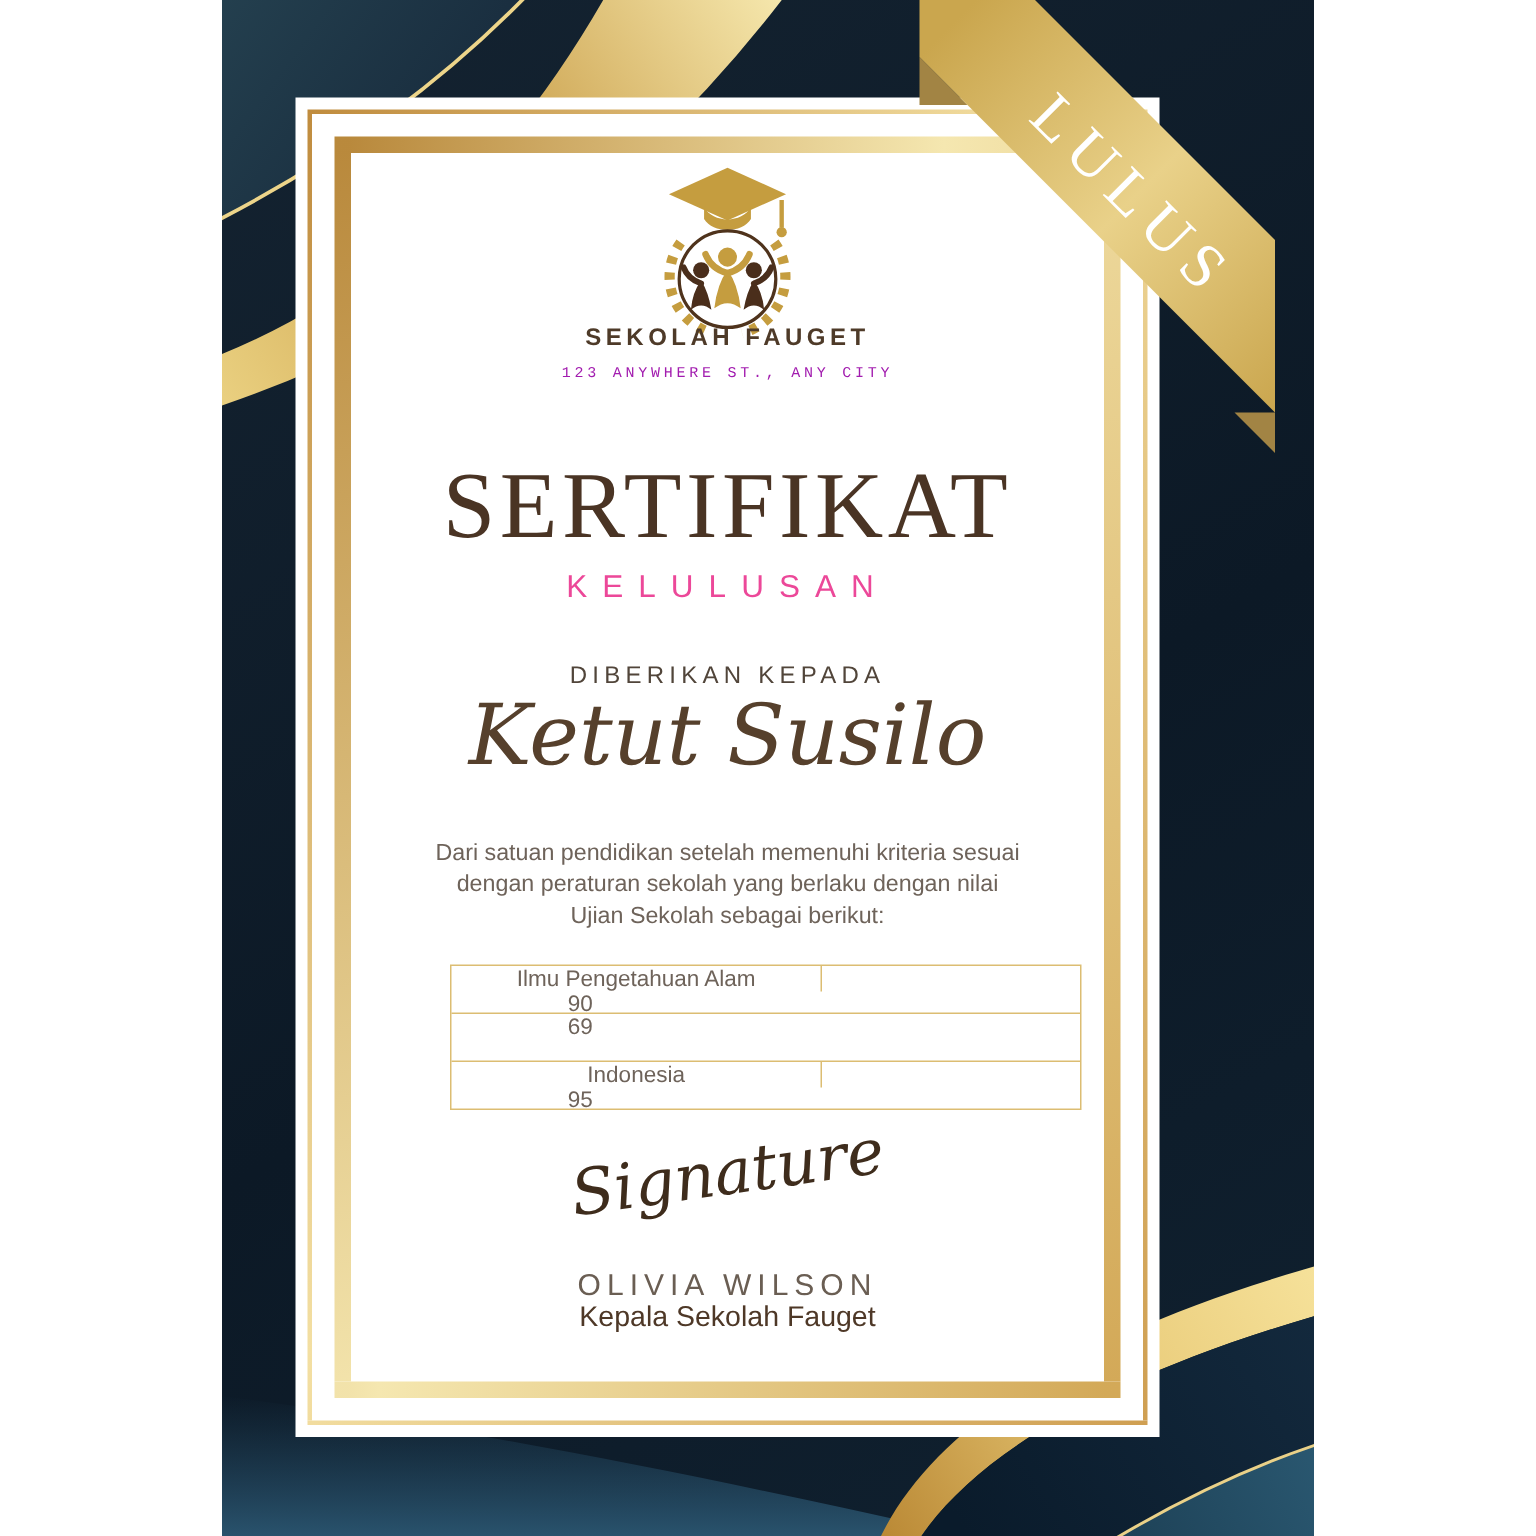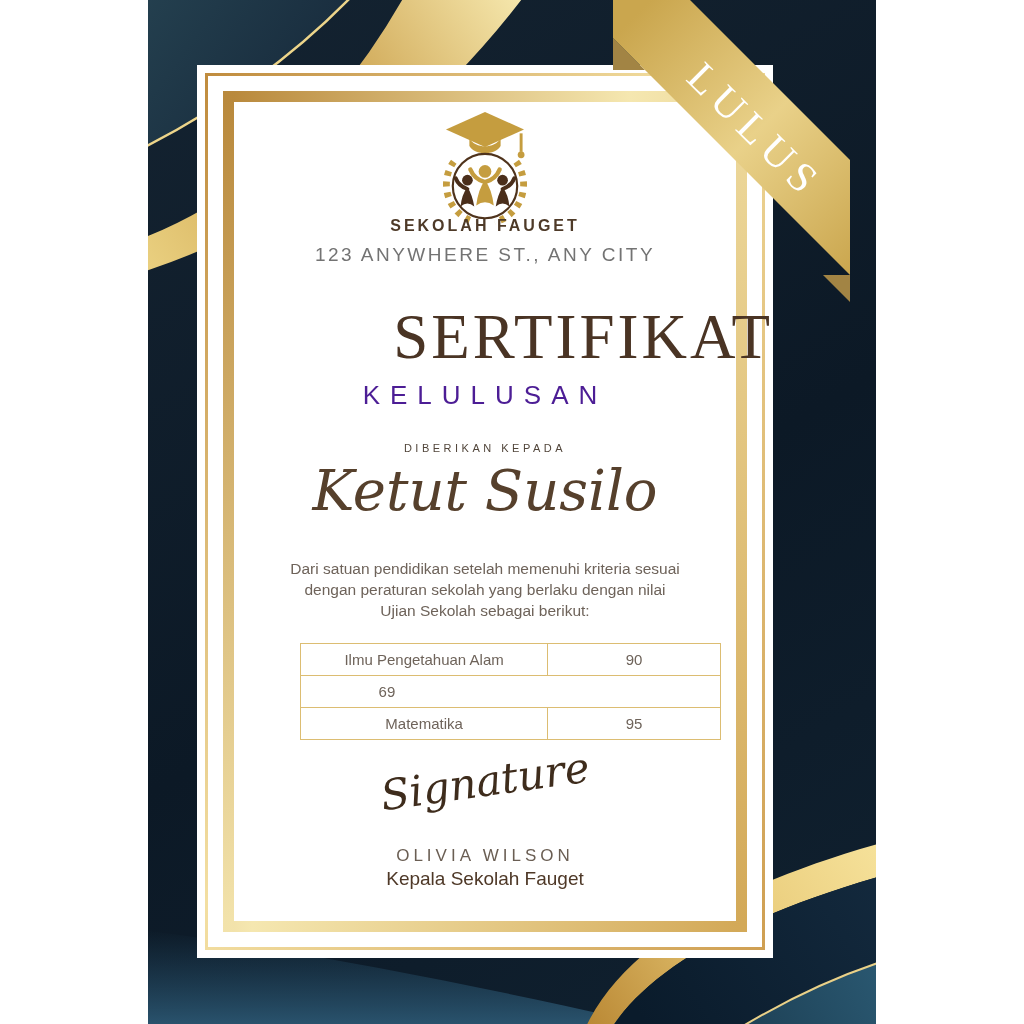--- a/index.html
+++ b/index.html
@@ -25,37 +25,37 @@
     border-image:linear-gradient(120deg,#c08c3e 0%,#f3dfa2 45%,#cf9f52 100%) 1;
   }
   .frame-inner{
     position:absolute;inset:26px;
     border:11px solid #d8b567;
     border-image:linear-gradient(115deg,#b9893c 0%,#f5e7b0 45%,#d3a958 100%) 1;
   }
   .block{position:absolute;left:0;right:0;text-align:center;}
   .logo-wrap{top:42px;display:flex;justify-content:center;}
   .school-name{top:152px;font-size:16px;font-weight:bold;letter-spacing:3px;color:#4e3a28;}
-  .school-address{top:179px;font-size:19px;letter-spacing:2.5px;color:#737373;}
-  .title-main{top:236px;font-family:"Liberation Serif",serif;font-size:63px;letter-spacing:3px;color:#4a3424;text-align:right;}
-  .title-sub{top:315px;font-size:26px;letter-spacing:10px;color:#4c1d95;}
-  .award-intro{top:377px;font-size:11px;letter-spacing:3.5px;color:#51453a;}
+  .school-address{top:179px;font-size:10px;letter-spacing:2.5px;color:#a21caf;font-family:Liberation Mono, monospace;}
+  .title-main{top:236px;font-family:"Liberation Serif",serif;font-size:63px;letter-spacing:3px;color:#4a3424;}
+  .title-sub{top:315px;font-size:21px;letter-spacing:10px;color:#ec4899;}
+  .award-intro{top:377px;font-size:16px;letter-spacing:3.5px;color:#51453a;}
   .recipient{top:393px;font-family:"DejaVu Serif",serif;font-style:italic;font-size:56px;color:#56402c;}
   .desc{top:493px;font-size:15.5px;line-height:21px;color:#6e635a;}
   .score-table{
     position:absolute;left:103px;top:578px;width:421px;
     border:1px solid #dcbd72;box-sizing:border-box;background:#fff;
   }
-  .trow{display:flex;height:31px;}
+  .trow{display:flex;height:31px;flex-direction:column;}
   .trow + .trow{border-top:1px solid #dcbd72;}
   .tcell{display:flex;align-items:center;justify-content:center;font-size:15px;color:#6e635a;}
   .tcell.subject{width:59%;border-right:1px solid #dcbd72;box-sizing:border-box;}
   .tcell.score{width:41%;}
   .sig-script{top:692px;font-family:"DejaVu Serif",serif;font-style:italic;font-size:42px;color:#3e2c1c;transform:rotate(-8deg);}
-  .sig-name{top:781px;font-size:17px;letter-spacing:4px;color:#6a5e53;}
+  .sig-name{top:781px;font-size:20px;letter-spacing:4px;color:#6a5e53;}
   .sig-role{top:803px;font-size:19px;font-weight:normal;color:#4e3827;}
 </style>
 </head>
 <body>
 
 <div class="design">
 
   <svg class="bg-svg" viewBox="0 0 728 1024" aria-hidden="true">
     <defs>
       <linearGradient id="gGoldTL" x1="-5" y1="255" x2="377" y2="0" gradientUnits="userSpaceOnUse">
@@ -138,21 +138,21 @@
 
     <div class="score-table">
       <div class="trow">
         <div class="tcell subject">Ilmu Pengetahuan Alam</div>
         <div class="tcell score">90</div>
       </div>
       <div class="trow">
         <div class="tcell score">69</div>
       </div>
       <div class="trow">
-        <div class="tcell subject">Matematika</div>
+        <div class="tcell subject">Indonesia</div>
         <div class="tcell score">95</div>
       </div>
     </div>
 
     <div class="block sig-script">Signature</div>
     <div class="block sig-name">OLIVIA WILSON</div>
     <div class="block sig-role">Kepala Sekolah Fauget</div>
   </div>
 
   <svg class="ribbon-svg" viewBox="0 0 728 1024" aria-hidden="true">

